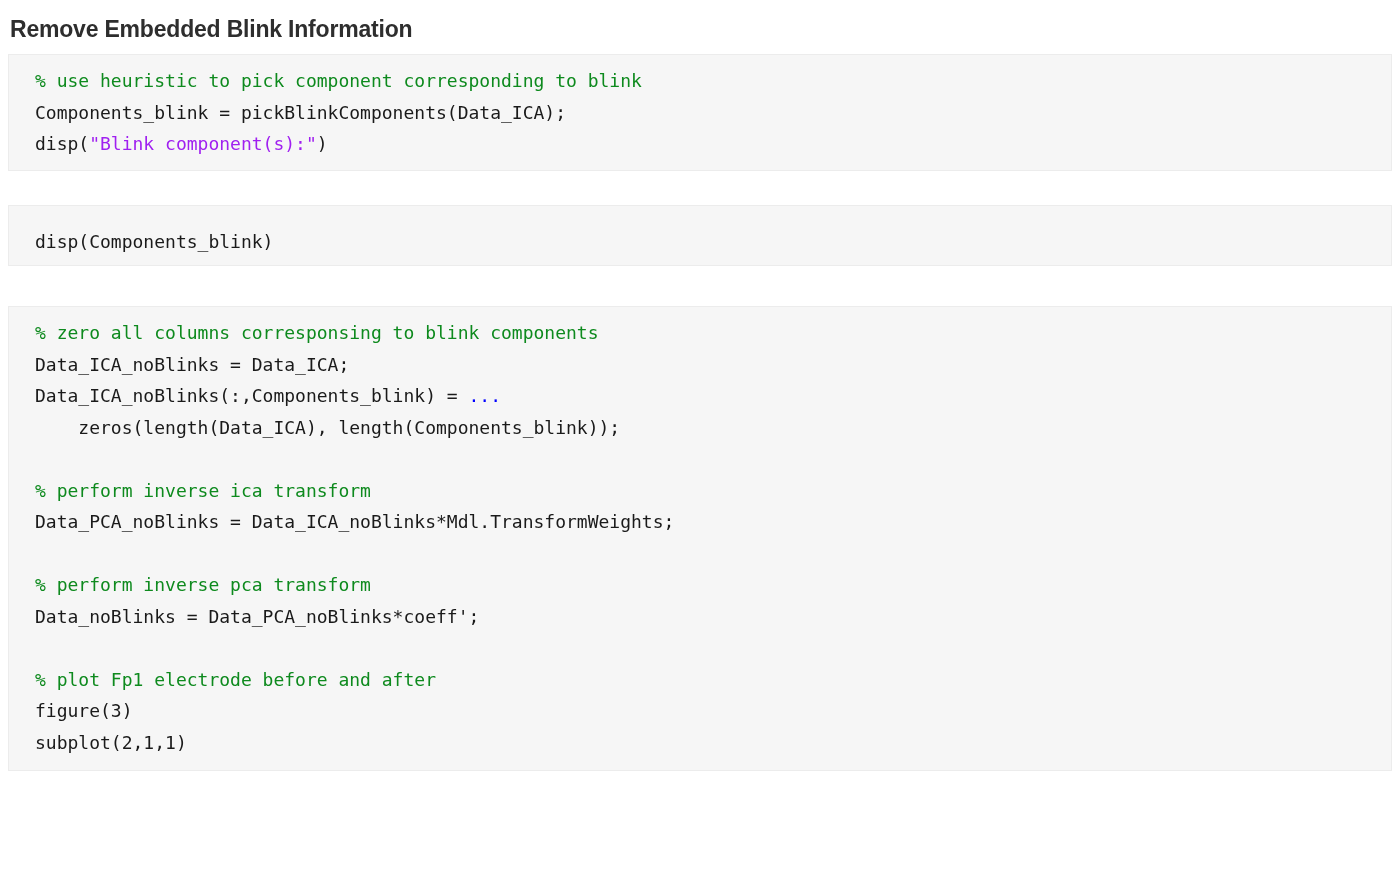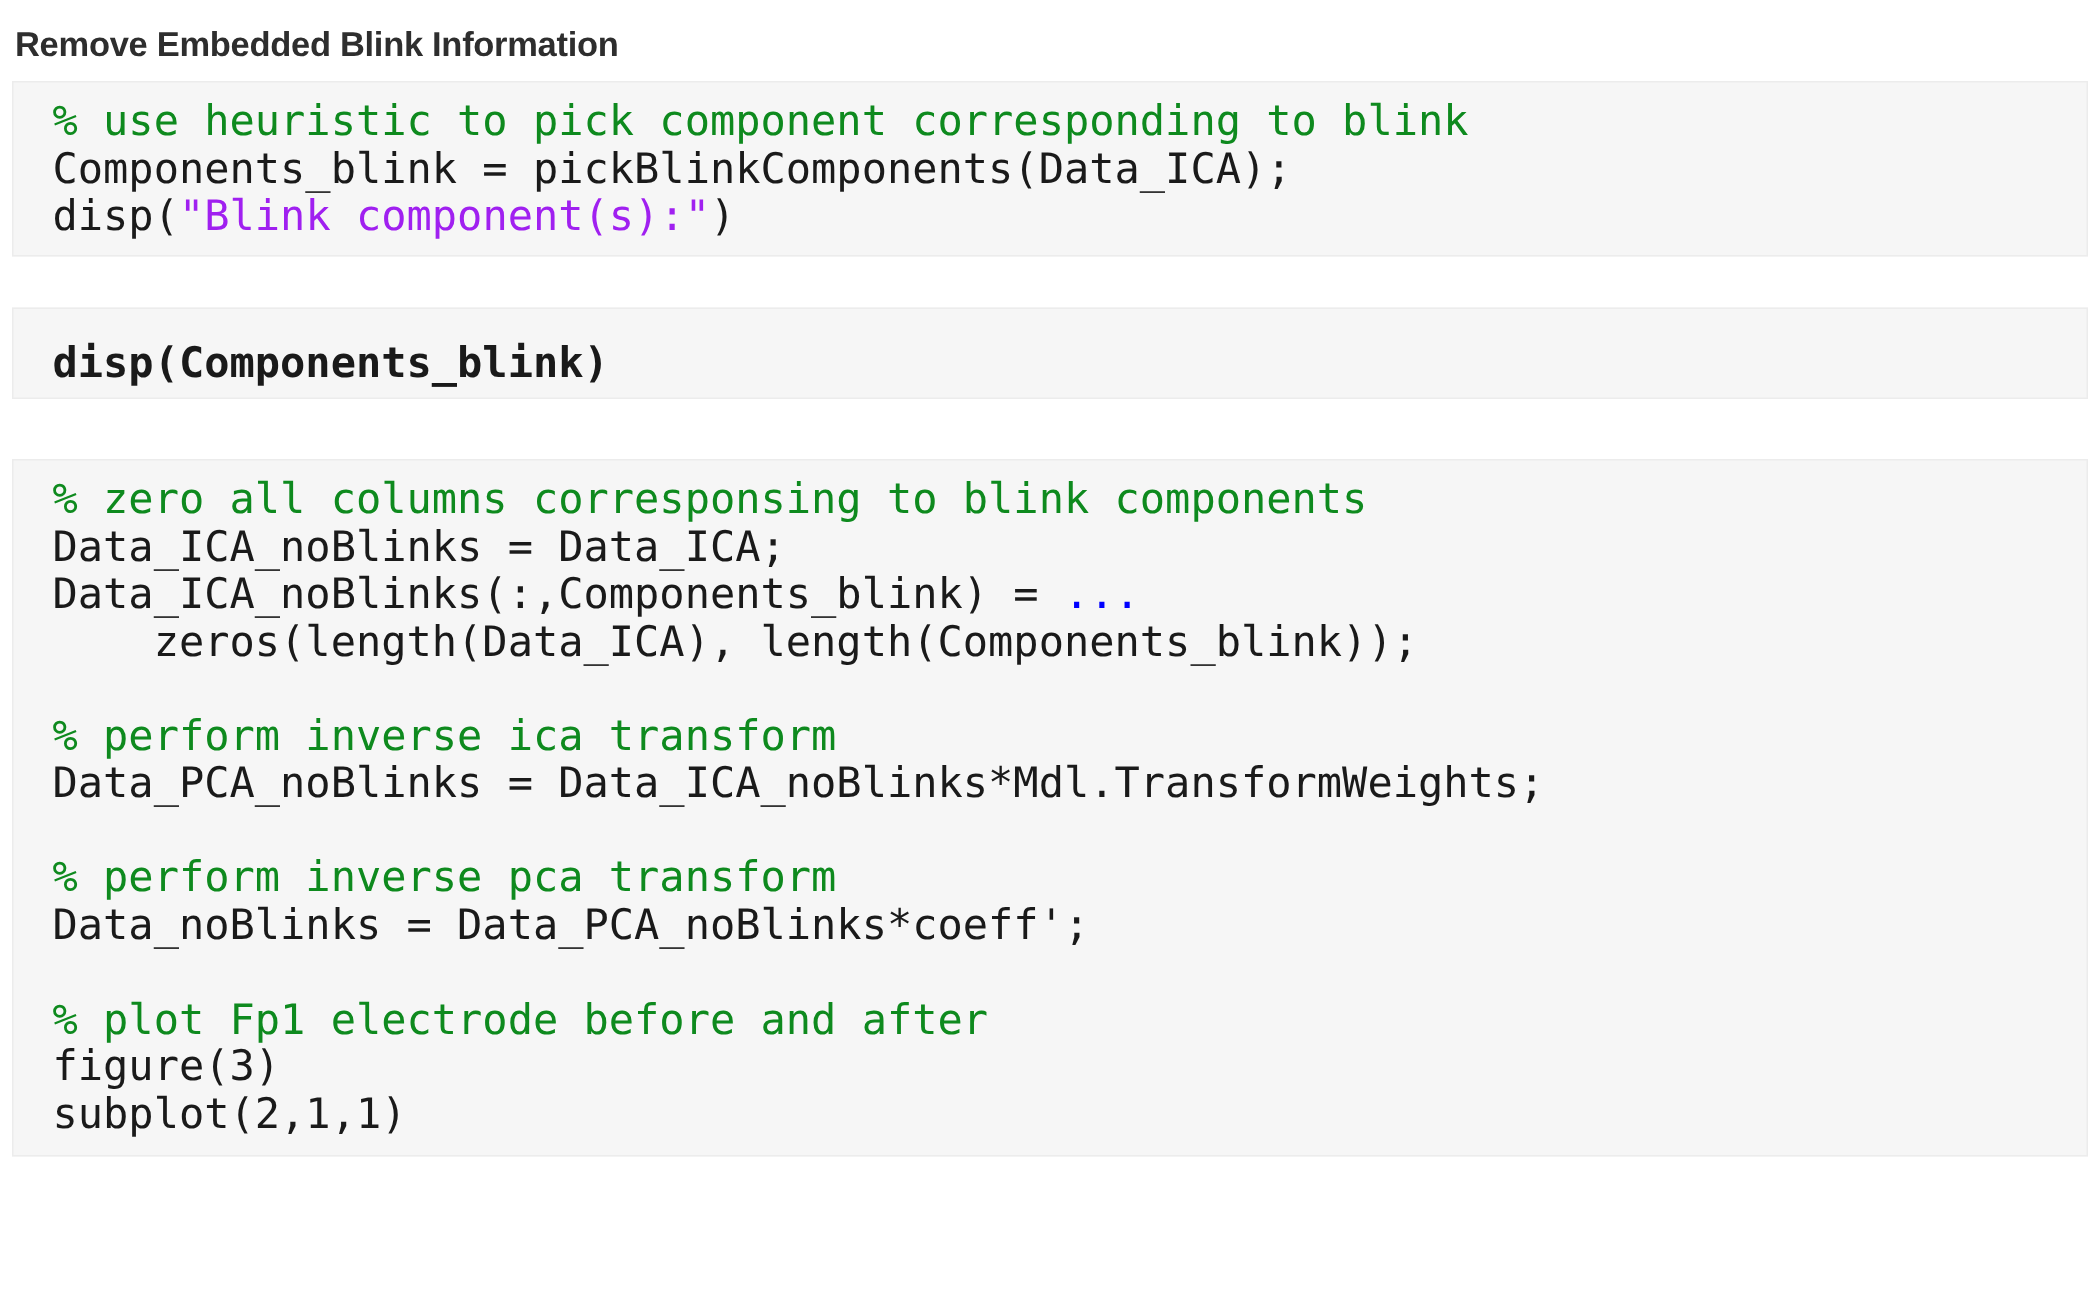--- a/index.html
+++ b/index.html
@@ -34,30 +34,29 @@
   .code-block {
     background: #f6f6f6;
     border: 1px solid #ececec;
     box-sizing: border-box;
     padding: 10px 0 10px 26px;
     margin: 0 0 6px 0;
   }
   .code-block.tight {
     padding-top: 20px;
     padding-bottom: 8px;
-    font-weight: bold;
   }
   .code-block.spaced {
     padding-top: 10px;
     padding-bottom: 12px;
   }
   pre.code {
     margin: 0;
     font-family: "DejaVu Sans Mono", "Liberation Mono", monospace;
-    font-size: 28px;
+    font-size: 18px;
     line-height: 31.5px;
     color: #1a1a1a;
     white-space: pre;
     tab-size: 4;
   }
   .cmt { color: #0e8a1e; }
   .str { color: #a020f0; }
   .cont { color: #0000ff; }
   .output {
     font-family: "DejaVu Sans Mono", "Liberation Mono", monospace;

